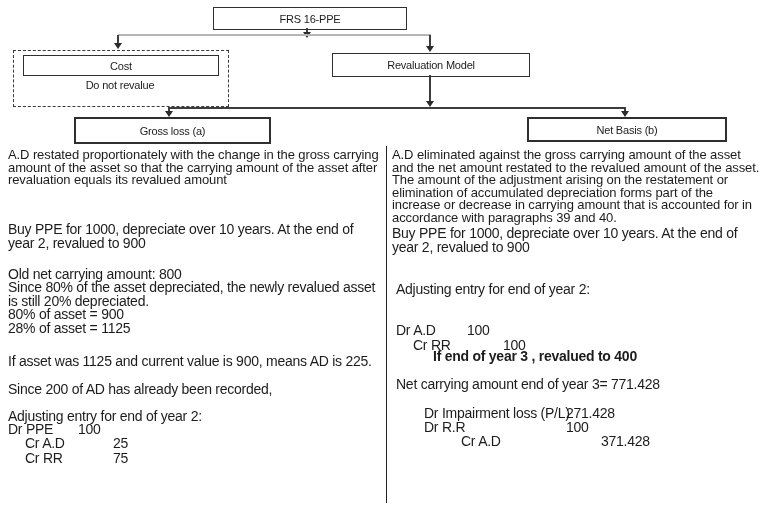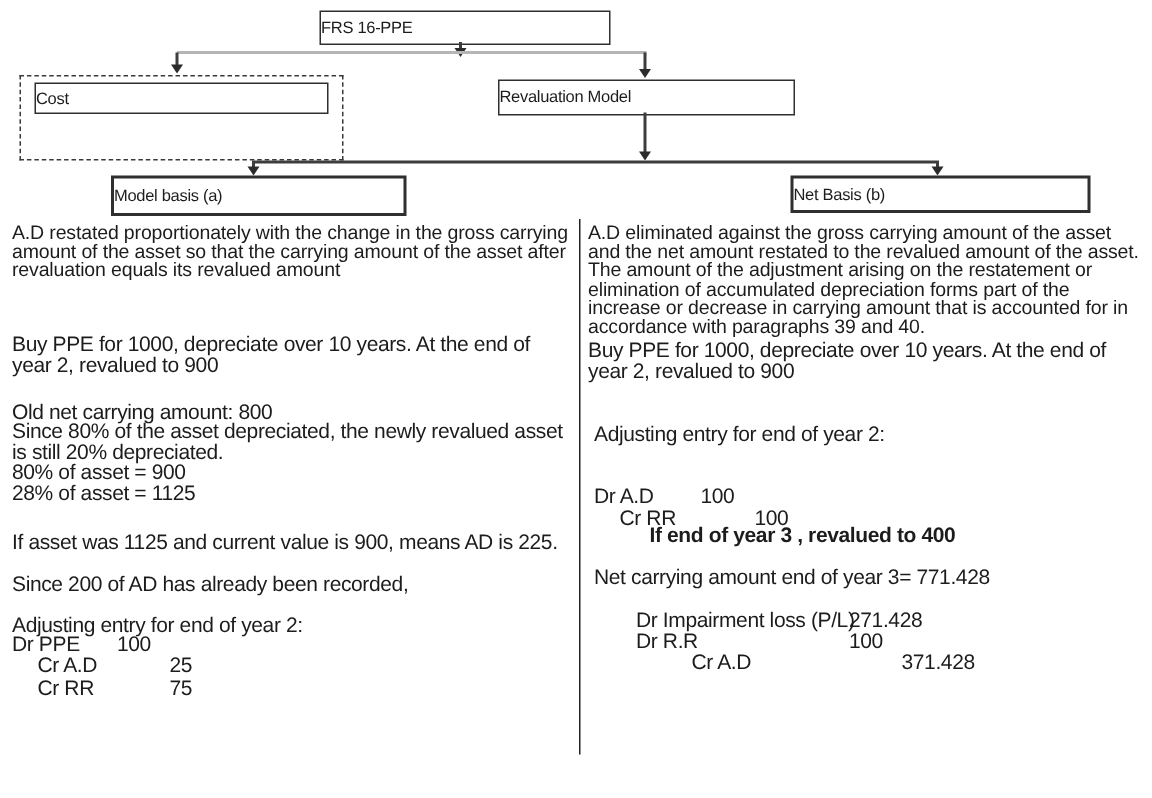--- a/index.html
+++ b/index.html
@@ -3,21 +3,21 @@
 <meta charset="utf-8">
 <style>
   html,body { margin:0; padding:0; background:#fff; }
   .canvas {
     position:relative; width:768px; height:532px; background:#ffffff;
     font-family:"Liberation Sans","DejaVu Sans",sans-serif;
     color:#1c1c1c; overflow:hidden;
   }
   .box {
     position:absolute; border:1.5px solid #2f2f2f; background:#fff;
-    display:flex; align-items:center; 
+    display:flex; align-items:center; justify-content:center;
     font-size:11px; letter-spacing:-0.2px; white-space:nowrap;
   }
   .box.thick { border-width:2px; }
   .dashedbox { position:absolute; border:1.6px dashed #3a3a3a; background:transparent; }
   .hline, .vline { position:absolute; }
   .hline { height:2px; background:#3d3d3d; }
   .hline.gray { background:#b5b5b5; }
   .vline { width:2px; background:#3d3d3d; }
   .arrowhead {
     position:absolute; width:0; height:0;
@@ -47,35 +47,36 @@
   <div class="hline gray" style="left:118px; top:34px; width:313px;"></div>
   <div class="vline" style="left:117px; top:35px; height:9px;"></div>
   <div class="arrowhead" style="left:114px; top:43px;"></div>
   <div class="vline" style="left:429px; top:35px; height:12px;"></div>
   <div class="arrowhead" style="left:426px; top:46px;"></div>
 
   <div class="dashedbox" style="left:13px; top:50px; width:214px; height:55px;"></div>
   <div class="box" style="left:23px; top:55px; width:194px; height:19px;">
     <span>Cost</span>
   </div>
+  <div class="tblock centertext" style="left:13px; top:79px; width:214px; font-size:11px; letter-spacing:-0.2px;">Do not revalue</div>
 
   <div class="box" style="left:332px; top:53px; width:196px; height:22px;">
     <span>Revaluation Model</span>
   </div>
 
   <div class="vline" style="left:429px; top:75px; height:27px;"></div>
   <div class="arrowhead" style="left:426px; top:101px;"></div>
   <div class="hline" style="left:168px; top:107px; width:458px;"></div>
   <div class="vline" style="left:168px; top:108px; height:4px;"></div>
   <div class="arrowhead" style="left:165px; top:111px;"></div>
   <div class="vline" style="left:624px; top:108px; height:4px;"></div>
   <div class="arrowhead" style="left:621px; top:111px;"></div>
 
   <div class="box thick" style="left:74px; top:117px; width:193px; height:23px;">
-    <span>Model basis (a)</span>
+    <span>Gross loss (a)</span>
   </div>
   <div class="box thick" style="left:527px; top:117px; width:196px; height:21px;">
     <span>Net Basis (b)</span>
   </div>
 
   <div class="vline" style="left:386px; top:146px; height:357px; width:1.4px; background:#222;"></div>
 
   <div class="tblock small" style="left:8px; top:149px; width:378px;">A.D restated proportionately with the change in the gross carrying amount of the asset so that the carrying amount of the asset after revaluation equals its revalued amount</div>
 
   <div class="tblock main pre" style="left:8px; top:222px; width:376px; line-height:14px;">Buy PPE for 1000, depreciate over 10 years. At the end of

